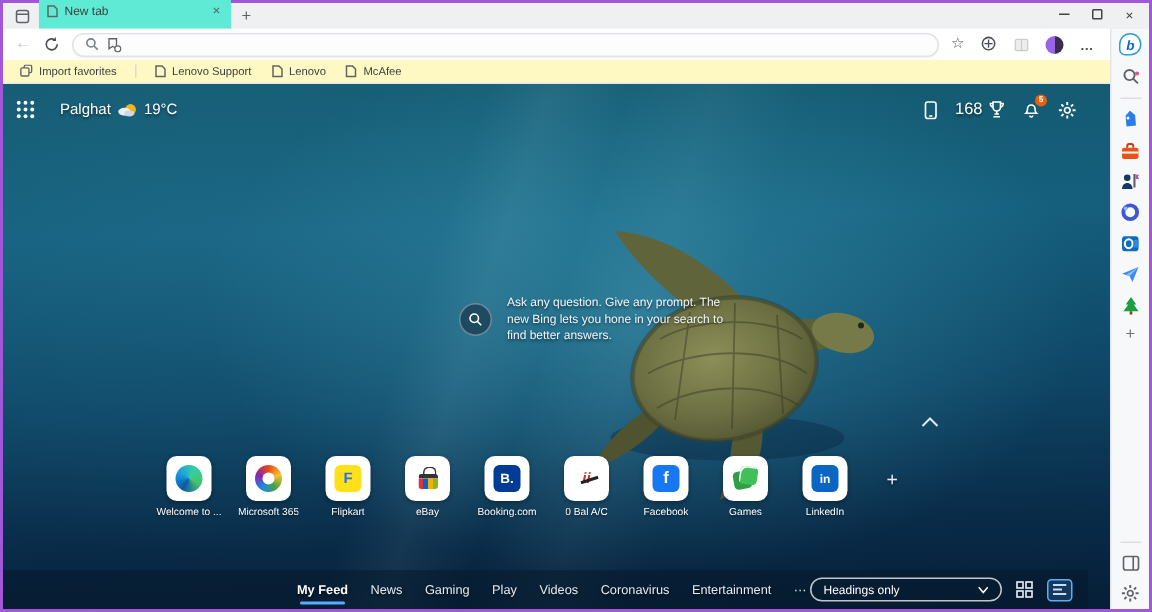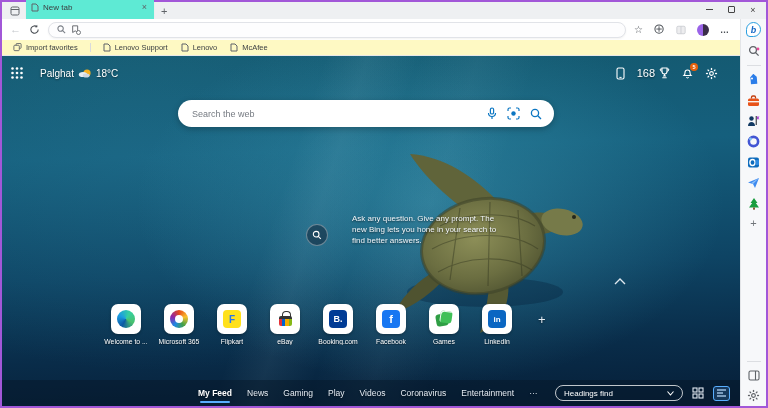--- a/index.html
+++ b/index.html
@@ -60,21 +60,21 @@
   .weather { display:flex; align-items:center; gap:4px; color:#fff; font-size:10px; text-shadow:0 1px 2px rgba(0,0,0,.5); }
   .hero-top-right { margin-left:auto; display:flex; align-items:center; gap:12px; color:#fff; }
   .rewards { display:flex; align-items:flex-end; gap:4px; font-size:11px; text-shadow:0 1px 2px rgba(0,0,0,.5); }
   .bell-wrap { position:relative; }
   .badge { position:absolute; top:-4px; right:-5px; min-width:8px; height:8px; border-radius:4px; background:#e8610c; color:#fff; font-size:5.5px; display:flex; align-items:center; justify-content:center; font-weight:bold; padding:0 1px; }
 
   .websearch { position:absolute; left:176px; top:44px; width:376px; height:27px; background:#fff; border-radius:14px; box-shadow:0 2px 6px rgba(0,0,0,.25); display:flex; align-items:center; padding:0 12px 0 14px; gap:10px; }
   .websearch input { flex:1; border:none; outline:none; font-size:9px; color:#444; font-family:inherit; background:transparent; }
   .websearch input::placeholder { color:#767b82; }
 
-  .promo { position:absolute; left:304px; top:157px; display:flex; gap:24px; align-items:flex-end; }
+  .promo { position:absolute; left:304px; top:140px; display:flex; gap:10px; align-items:center; }
   .promo-circle { width:22px; height:22px; border-radius:50%; background:rgba(18,38,58,.55); border:1px solid rgba(255,255,255,.35); display:flex; align-items:center; justify-content:center; flex:0 0 auto; }
   .promo-text { width:152px; font-size:8px; line-height:11px; color:#f2f6fa; text-shadow:0 1px 2px rgba(0,0,0,.6); }
 
   .collapse-chevron { position:absolute; left:612px; top:222px; }
 
   .quicklinks { position:absolute; left:102px; top:248px; display:flex; align-items:flex-start; gap:9px; }
   .ql { width:44px; display:flex; flex-direction:column; align-items:center; gap:4px; }
   .ql-tile { width:30px; height:30px; background:#fff; border-radius:7px; box-shadow:0 1px 3px rgba(0,0,0,.3); display:flex; align-items:center; justify-content:center; }
   .ql-label { font-size:6.8px; color:#fff; text-shadow:0 1px 2px rgba(0,0,0,.6); white-space:nowrap; max-width:46px; overflow:hidden; text-overflow:ellipsis; }
   .add-site { color:#e6eef5; font-size:13px; margin:8px 0 0 10px; text-shadow:0 1px 2px rgba(0,0,0,.5); }
@@ -90,21 +90,21 @@
   .logo-bank { font-size:10px; font-weight:bold; color:#d32f2f; font-style:italic; position:relative; }
   .logo-bank::after { content:""; position:absolute; left:-1px; top:5px; width:12px; height:2px; background:#222; transform:rotate(-18deg); }
   .logo-fb { width:18px; height:18px; border-radius:4px; background:#1877f2; color:#fff; font-weight:bold; font-size:11px; display:flex; align-items:center; justify-content:center; }
   .logo-games { position:relative; width:18px; height:18px; }
   .logo-games i { position:absolute; width:12px; height:12px; border-radius:3px; }
   .logo-games i:first-child { left:1px; top:4px; background:#2f9e44; transform:rotate(-10deg); }
   .logo-games i:last-child { left:5px; top:1px; background:#40c057; transform:rotate(8deg); box-shadow:inset 2px 2px 0 -1px rgba(255,255,255,.9); }
   .logo-li { width:18px; height:18px; border-radius:4px; background:#0a66c2; color:#fff; font-weight:bold; font-size:8px; display:flex; align-items:center; justify-content:center; }
 
   
-  .feedbar { position:absolute; left:0; right:0; bottom:0; height:26px; background:rgba(7,22,40,.48); display:flex; align-items:center; padding:0 10px 0 196px; }
+  .feedbar { position:absolute; left:0; right:15px; bottom:0; height:26px; background:rgba(7,22,40,.48); display:flex; align-items:center; padding:0 10px 0 196px; }
   .feed-nav { display:flex; align-items:center; gap:15px; }
   .feed-item { font-size:8.5px; color:#e4ebf3; text-shadow:0 1px 2px rgba(0,0,0,.5); white-space:nowrap; position:relative; }
   .feed-item.selected { font-weight:bold; color:#fff; }
   .feed-item.selected::after { content:""; position:absolute; left:2px; right:2px; bottom:-5px; height:2px; border-radius:1px; background:#58aefe; }
   .feed-right { margin-left:auto; display:flex; align-items:center; gap:9px; }
   .layout-select { width:128px; height:16px; border:1px solid rgba(255,255,255,.75); border-radius:9px; display:flex; align-items:center; padding:0 8px; color:#fff; font-size:8px; gap:6px; }
   .layout-select span { flex:1; }
   .list-btn { width:17px; height:15px; border:1px solid #58aefe; border-radius:3px; background:rgba(80,160,240,.22); display:flex; align-items:center; justify-content:center; }
 
   svg { display:block; }
@@ -247,21 +247,21 @@
                 <circle cx="11.5" cy="11.5" r="1.3"></circle>
               </g>
           </svg>
           <div class="weather">
             <span>Palghat</span>
             <svg width="14" height="11" viewBox="0 0 14 11">
               <circle cx="9" cy="5" r="3.6" fill="#f6b221"></circle>
               <ellipse cx="5" cy="6.5" rx="4.2" ry="2.6" fill="#e8eef4"></ellipse>
               <ellipse cx="8.2" cy="7.6" rx="3.4" ry="2" fill="#cfd8e2"></ellipse>
             </svg>
-            <span>18°C</span>
+            <span>19°C</span>
           </div>
           <div class="hero-top-right">
             <svg width="9" height="13" viewBox="0 0 9 13">
                 <rect x="1" y="1" width="7" height="11" rx="1.5" fill="none" stroke="#fff" stroke-width="1.1"></rect>
                 <line x1="3.4" y1="10.4" x2="5.6" y2="10.4" stroke="#fff" stroke-width="1"></line>
               </svg>
             <div class="rewards">
               <span>168</span>
               <svg width="11" height="12" viewBox="0 0 11 12">
                   <path d="M3 1h5v3.5a2.5 2.5 0 0 1-5 0z" fill="none" stroke="#fff" stroke-width="1.1"></path>
@@ -286,38 +286,20 @@
                   <line x1="10.8" y1="7" x2="13" y2="7"></line>
                   <line x1="2.8" y1="2.8" x2="4.3" y2="4.3"></line>
                   <line x1="9.7" y1="9.7" x2="11.2" y2="11.2"></line>
                   <line x1="2.8" y1="11.2" x2="4.3" y2="9.7"></line>
                   <line x1="9.7" y1="4.3" x2="11.2" y2="2.8"></line>
                 </g>
               </svg>
           </div>
         </div>
 
-        <div class="websearch">
-          <input type="text" placeholder="Search the web" style="">
-          <svg width="10" height="13" viewBox="0 0 10 13">
-              <rect x="3.4" y="1" width="3.2" height="6" rx="1.6" fill="none" stroke="#0b76c2" stroke-width="1.2"></rect>
-              <path d="M1.5 6a3.5 3.5 0 0 0 7 0" fill="none" stroke="#0b76c2" stroke-width="1.2"></path>
-              <line x1="5" y1="9.5" x2="5" y2="12" stroke="#0b76c2" stroke-width="1.2"></line>
-            </svg>
-          <svg width="13" height="13" viewBox="0 0 13 13">
-              <g stroke="#0b76c2" stroke-width="1.2" fill="none">
-                <path d="M1 4V2.5A1.5 1.5 0 0 1 2.5 1H4M9 1h1.5A1.5 1.5 0 0 1 12 2.5V4M12 9v1.5a1.5 1.5 0 0 1-1.5 1.5H9M4 12H2.5A1.5 1.5 0 0 1 1 10.5V9"></path>
-              </g>
-              <circle cx="6.5" cy="6.5" r="2.2" fill="#0b76c2"></circle>
-            </svg>
-          <svg width="12" height="12" viewBox="0 0 12 12">
-              <circle cx="5" cy="5" r="3.6" fill="none" stroke="#0b76c2" stroke-width="1.3"></circle>
-              <line x1="7.8" y1="7.8" x2="11" y2="11" stroke="#0b76c2" stroke-width="1.3"></line>
-            </svg>
-        </div>
 
         <div class="promo">
           <div class="promo-circle">
             <svg width="10" height="10" viewBox="0 0 12 12">
                 <circle cx="5" cy="5" r="3.4" fill="none" stroke="#fff" stroke-width="1.3"></circle>
                 <line x1="7.6" y1="7.6" x2="10.6" y2="10.6" stroke="#fff" stroke-width="1.3"></line>
               </svg>
           </div>
           <div class="promo-text">Ask any question. Give any prompt. The new Bing lets you hone in your search to find better answers.</div>
         </div>
@@ -351,20 +333,26 @@
             <div class="ql-tile">
                 <span class="bag"></span>
               </div>
             <span class="ql-label">eBay</span>
           </div>
           <div class="ql">
             <div class="ql-tile">
                 <span class="logo-booking">B.</span>
               </div>
             <span class="ql-label">Booking.com</span>
+          </div>
+          <div class="ql">
+            <div class="ql-tile">
+                <span class="logo-bank">ii</span>
+              </div>
+            <span class="ql-label">0 Bal A/C</span>
           </div>
           <div class="ql">
             <div class="ql-tile">
                 <span class="logo-fb">f</span>
               </div>
             <span class="ql-label">Facebook</span>
           </div>
           <div class="ql">
             <div class="ql-tile">
                 <span class="logo-games">
@@ -389,21 +377,21 @@
             <span class="feed-item">News</span>
             <span class="feed-item">Gaming</span>
             <span class="feed-item">Play</span>
             <span class="feed-item">Videos</span>
             <span class="feed-item">Coronavirus</span>
             <span class="feed-item">Entertainment</span>
             <span class="feed-item">···</span>
           </div>
           <div class="feed-right">
             <div class="layout-select">
-              <span>Headings find</span>
+              <span>Headings only</span>
               <svg width="7" height="5" viewBox="0 0 7 5">
                   <polyline points="0.5,0.5 3.5,4 6.5,0.5" fill="none" stroke="#fff" stroke-width="1.1"></polyline>
                 </svg>
             </div>
             <svg width="12" height="12" viewBox="0 0 12 12">
                 <g fill="none" stroke="#e4ebf3" stroke-width="1.1">
                   <rect x="1" y="1" width="4" height="4"></rect>
                   <rect x="7" y="1" width="4" height="4"></rect>
                   <rect x="1" y="7" width="4" height="4"></rect>
                   <rect x="7" y="7" width="4" height="4"></rect>

